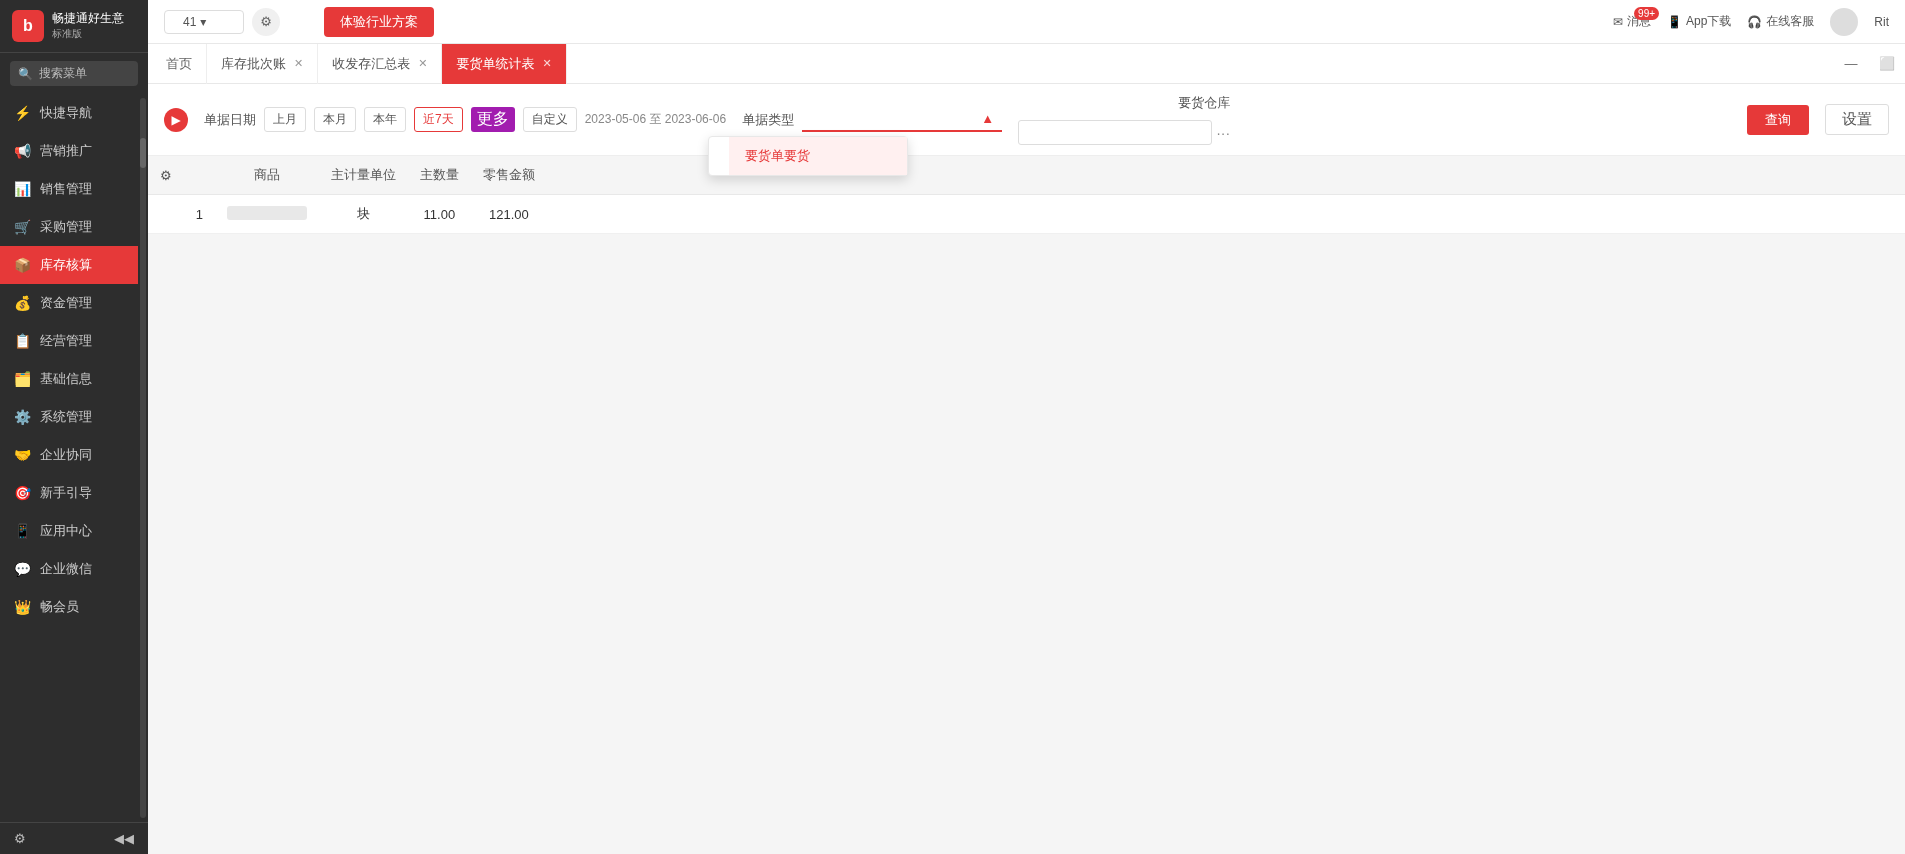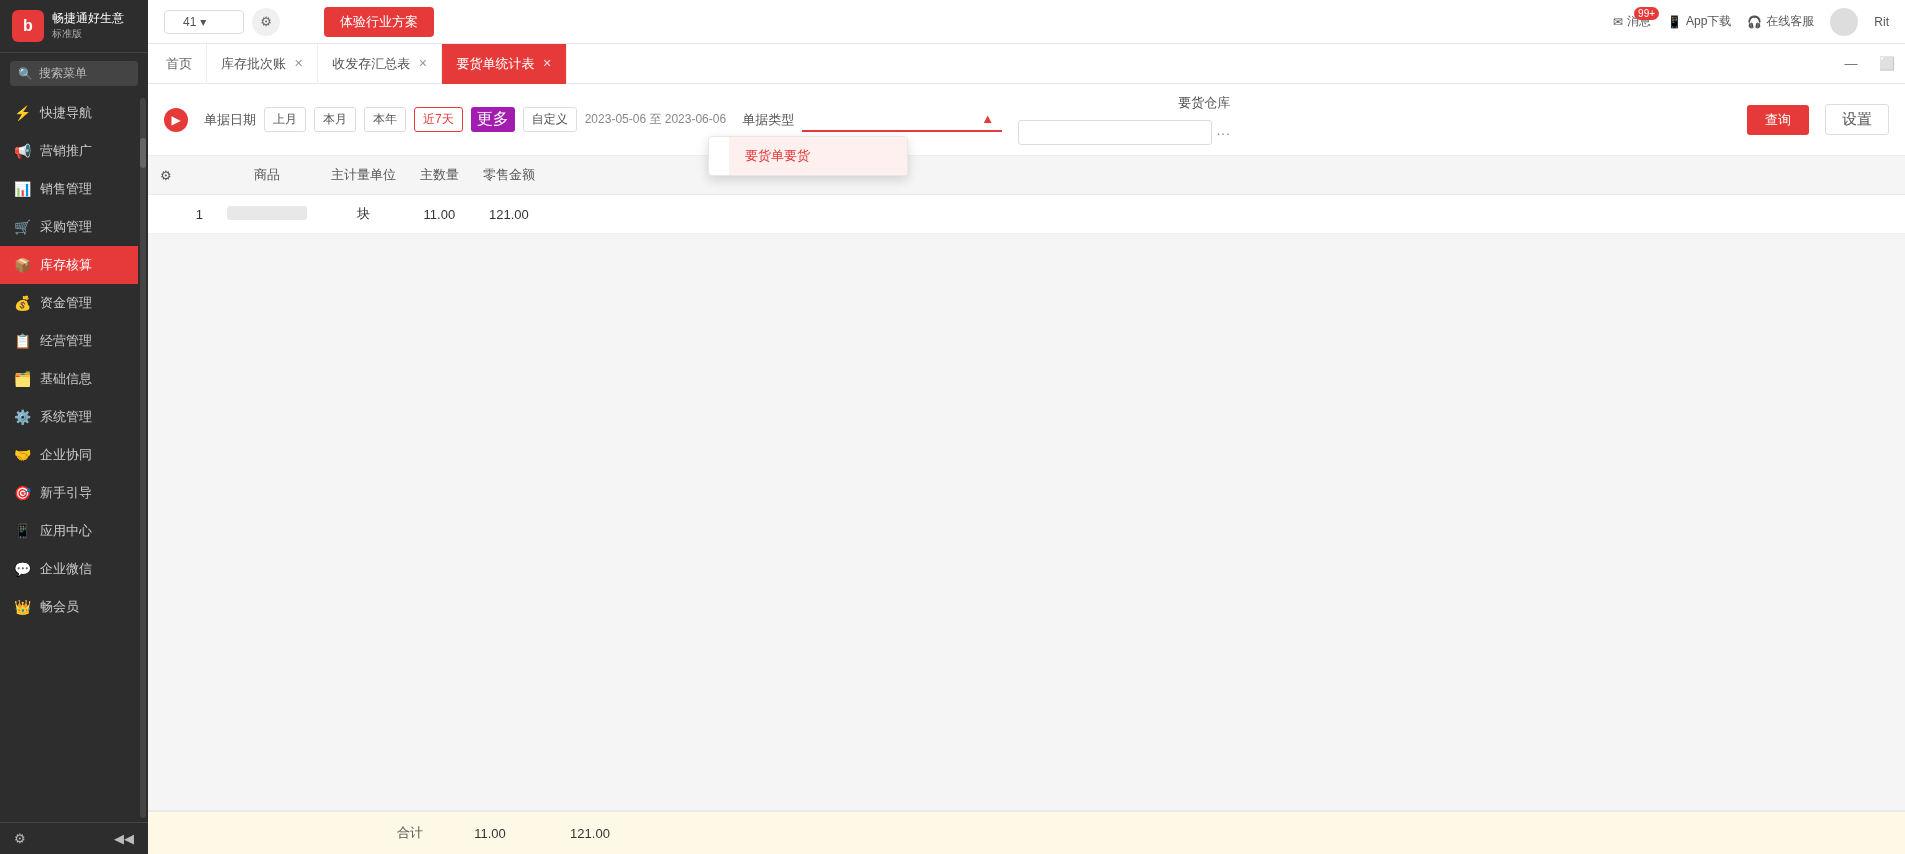--- a/index.html
+++ b/index.html
@@ -549,23 +549,15 @@
             </td>
             <td>块</td>
             <td>11.00</td>
             <td>121.00</td>
             <td></td>
           </tr>
         </tbody>
       </table>
     </div>
 
-    <div style="position:absolute; bottom:0; left:0; right:0; background:#fef9e7; border-top:2px solid #e8e8e8; display:flex; align-items:center; padding:12px 16px;">
-      <div style="width:36px;"></div>
-      <div style="width:50px;"></div>
-      <div style="min-width:120px;"></div>
-      <div style="min-width:80px; text-align:center; font-size:13px; color:#555; font-weight:500;">合计</div>
-      <div style="min-width:80px; text-align:center; font-size:13px; color:#333;">11.00</div>
-      <div style="min-width:80px; text-align:center; margin-left:20px; font-size:13px; color:#333;">121.00</div>
-    </div>
 
   </div>
 </div>
 
 </body></html>

